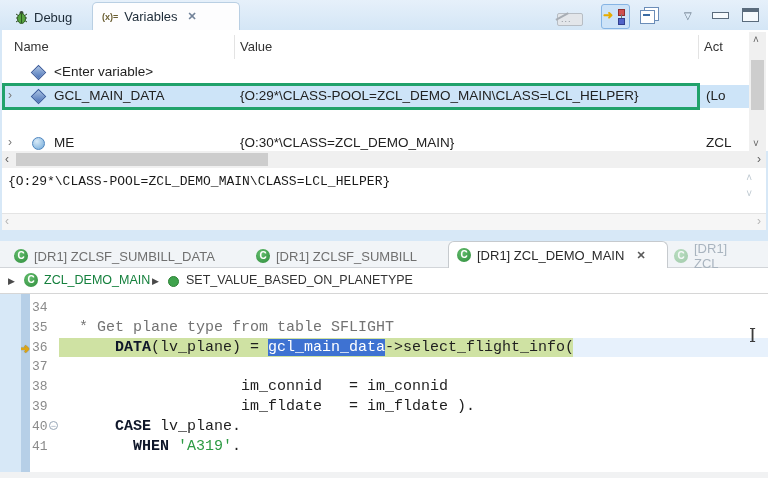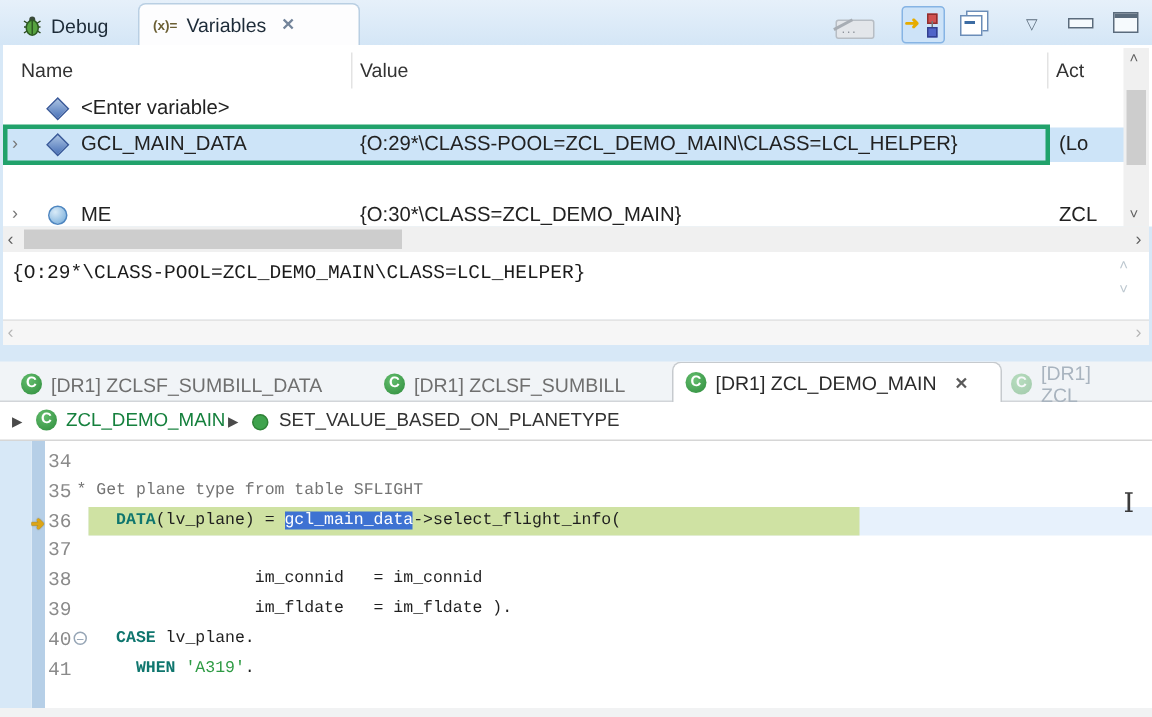--- a/index.html
+++ b/index.html
@@ -118,23 +118,23 @@
     background:#3fa34d;border:1px solid #2e8236;}
   .bc-method{position:absolute;left:186px;top:5px;font-size:12.5px;color:#333;}
 
   
   .code-panel{left:0;top:294px;width:768px;height:178px;background:#ffffff;overflow:hidden;margin-left:21px;}
   .ruler{position:absolute;left:0;top:0;width:9px;height:178px;background:#b6cfe7;}
   .code-lines{position:absolute;left:0;top:4px;width:768px;}
   .cl{position:relative;height:19.8px;line-height:19.8px;white-space:pre;}
   .num{position:absolute;left:11px;top:0;font-family:"Liberation Mono","DejaVu Sans Mono",monospace;
     font-size:13px;color:#8a8a8a;}
-  .ctext{position:absolute;left:30px;top:0;font-family:"Liberation Mono","DejaVu Sans Mono",monospace;
-    font-size:11px;color:#1f1f1f;z-index:2;}
-  .kw{color:#0f766e;font-weight:bold;}
+  .ctext{position:absolute;left:58px;top:0;font-family:"Liberation Mono","DejaVu Sans Mono",monospace;
+    font-size:15px;color:#1f1f1f;z-index:2;}
+  .kw{color:#0f172a;font-weight:bold;}
   .cm{color:#737373;}
   .str{color:#2e9b44;}
   .seltok{background:#3e72d2;color:#ffffff;}
   .line-blue{position:absolute;left:38px;right:0;top:0;bottom:0;background:#e7f1fc;z-index:0;}
   .line-green{position:absolute;left:38px;width:514px;top:0;bottom:0;background:#cfe2a3;z-index:1;}
   .dbg-arrow{position:absolute;left:-2px;top:1px;color:#dca517;font-size:13px;font-weight:bold;
     text-shadow:0 0 1px #7a5c00;z-index:4;}
   .fold{position:absolute;left:28px;top:4px;width:9px;height:9px;border:1px solid #97a6b6;
     border-radius:50%;color:#97a6b6;font-size:9px;line-height:8px;text-align:center;
     background:#fff;box-sizing:border-box;}

